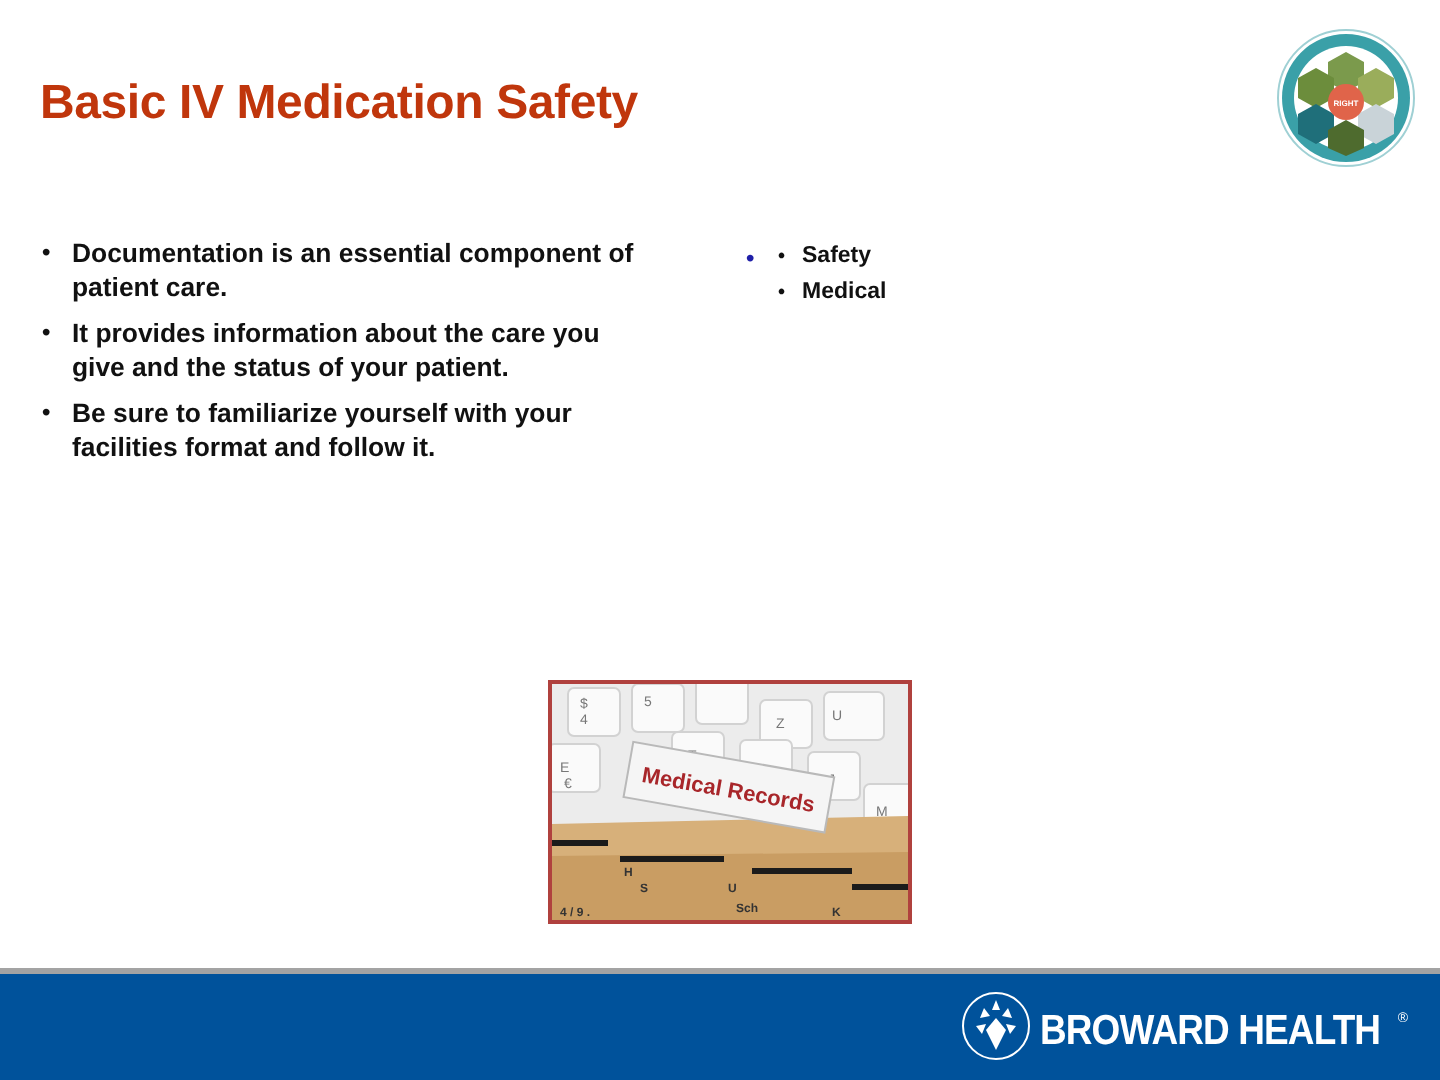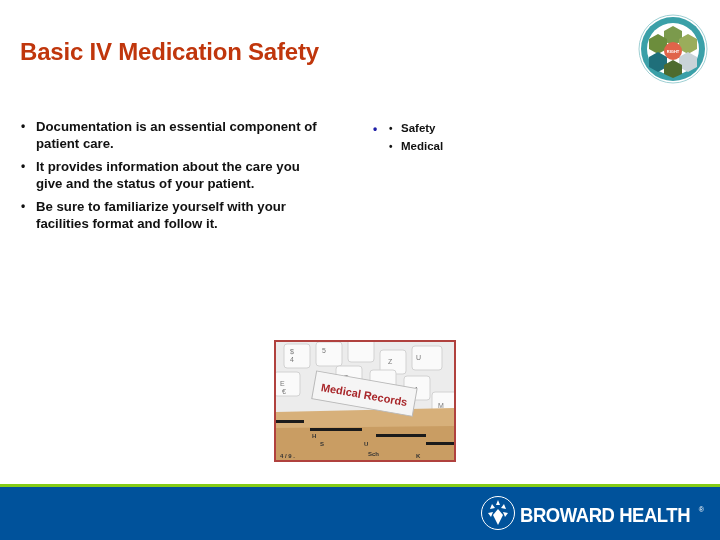--- a/index.html
+++ b/index.html
@@ -10,21 +10,21 @@
   .col-right { position:absolute; left:372px; top:118px; width:340px; }
   .section-head { color:#1f1fa8; font-weight:bold; font-size:13px; margin:0 0 6px 0; }
   ul.bullets { list-style:none; margin:0; padding:0; }
   ul.bullets > li { position:relative; padding-left:16px; font-size:13.2px; font-weight:bold; color:#111; line-height:17px; margin-bottom:6px; }
   ul.bullets > li::before { content:"•"; position:absolute; left:1px; top:0; font-size:12px; }
   .blue-li { color:#1f1fa8 !important; }
   ul.sub { list-style:none; margin:3px 0 0 0; padding:0; }
   ul.sub li { position:relative; padding-left:13px; font-size:11.5px; font-weight:bold; color:#111; line-height:15px; margin-bottom:3px; }
   ul.sub li::before { content:"•"; position:absolute; left:1px; top:0; font-size:10px; }
   .photo { position:absolute; left:274px; top:340px; width:182px; height:122px; border:2px solid #b0413e; box-sizing:border-box; overflow:hidden; background:#f2f2f2; }
-  .footer { position:absolute; left:0; top:484px; width:720px; height:56px; background:#00529b; border-top:3px solid #84cc16; box-sizing:border-box; }
+  .footer { position:absolute; left:0; top:484px; width:720px; height:56px; background:#00529b; border-top:3px solid #a3a3a3; box-sizing:border-box; }
   .brand { position:absolute; right:16px; top:8px; display:flex; align-items:center; gap:4px; color:#fff; }
   .brand-text { font-size:21px; font-weight:bold; letter-spacing:-0.5px; font-family:"Liberation Sans", sans-serif; transform:scaleX(0.88); transform-origin:left center; }
   .reg { font-size:7px; position:relative; top:-6px; margin-left:-18px; }
 </style>
 </head>
 <body>
 
 <h1 class="title">Basic IV Medication Safety</h1>
 
 <div class="badge">

